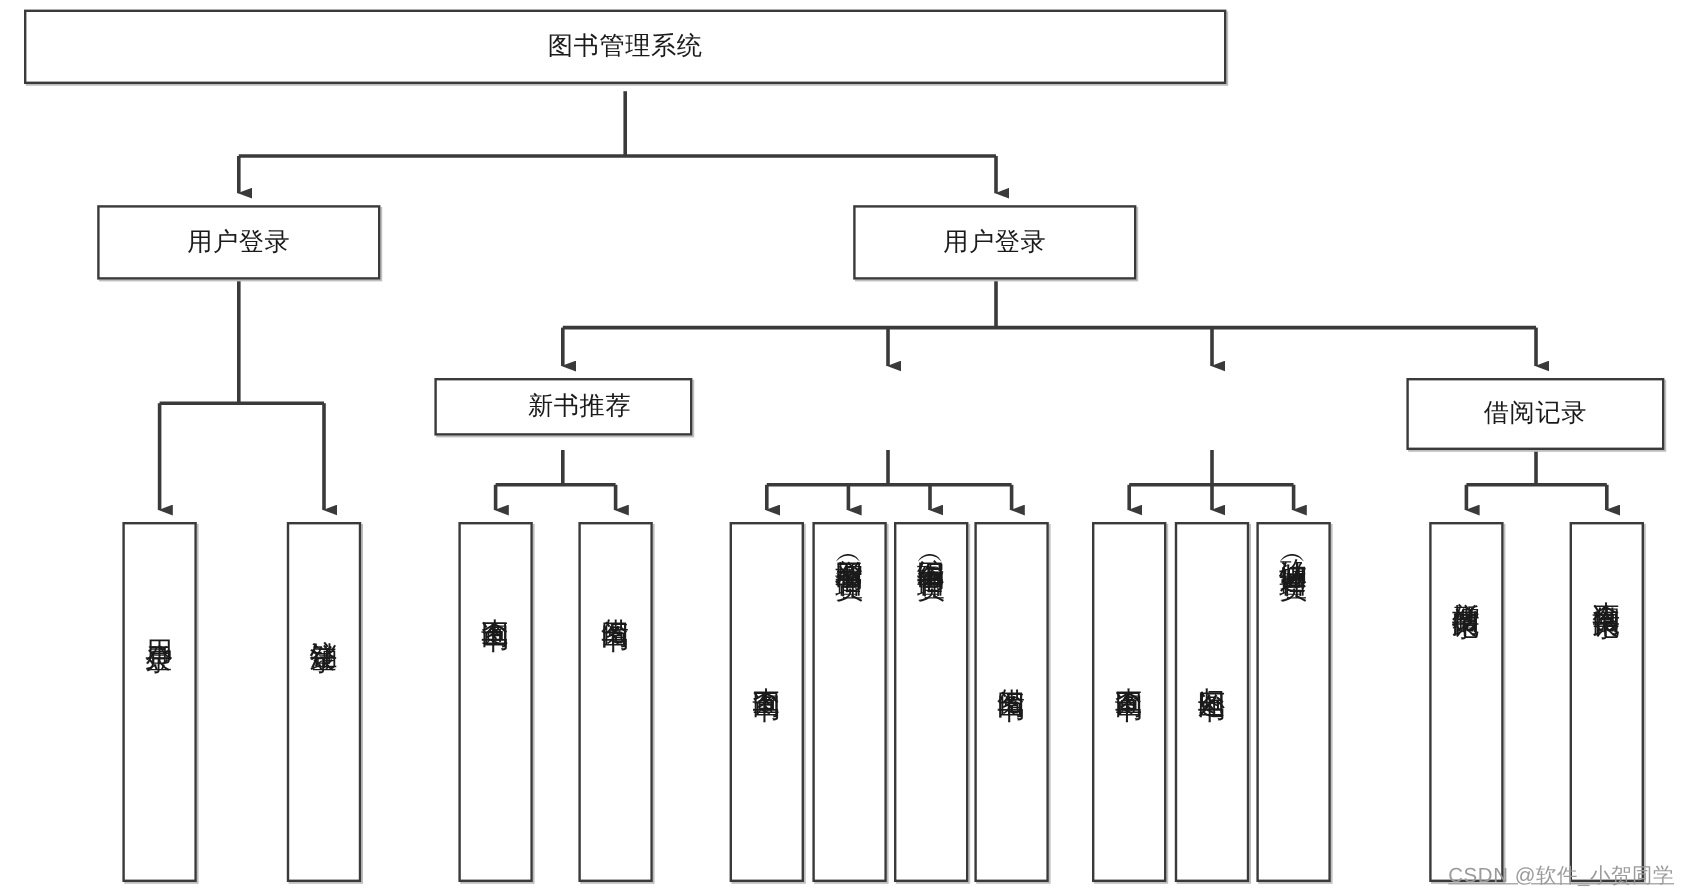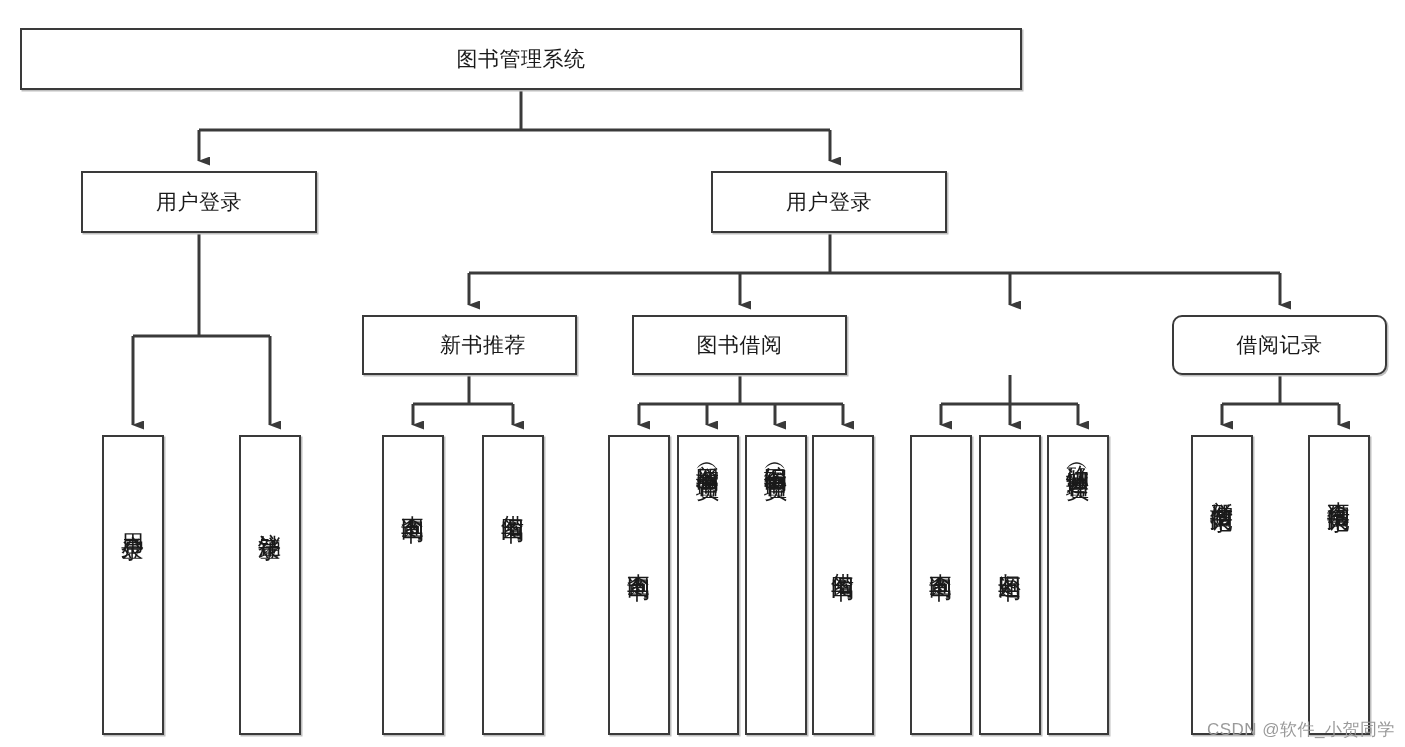--- a/index.html
+++ b/index.html
@@ -65,20 +65,21 @@
 
   #watermark {
     position: absolute;
     right: 10px;
     bottom: 6px;
     font-size: 17px;
     color: #9a9a9a;
     letter-spacing: 0.5px;
     white-space: nowrap;
     font-family: "Liberation Sans", "DejaVu Sans", sans-serif;
+    text-decoration: underline;
   }
 </style>
 </head>
 <body>
 
 <div id="diagram-root">
 
   <svg id="edge-layer" width="1405" height="747" viewBox="0 0 1405 747">
     <defs>
       <marker id="arrowhead" markerWidth="10" markerHeight="12" refX="4.5" refY="11" orient="auto" markerUnits="userSpaceOnUse">
@@ -122,42 +123,39 @@
       <path d="M1010,404 L1010,425" marker-end="url(#arrowhead)"></path>
       <path d="M1078,404 L1078,425" marker-end="url(#arrowhead)"></path>
 
       <path d="M1280,375 L1280,404"></path>
       <path d="M1222,404 L1339,404"></path>
       <path d="M1222,404 L1222,425" marker-end="url(#arrowhead)"></path>
       <path d="M1339,404 L1339,425" marker-end="url(#arrowhead)"></path>
     </g>
   </svg>
 
-  <div class="node node-h" style="left:20px; top:28px; width:1002px; height:62px;">
+  <div class="node node-h" style="left:20px; top:8px; width:1002px; height:62px;">
     <span class="node-label">图书管理系统</span>
   </div>
 
   <div class="node node-h" style="left:81px; top:171px; width:236px; height:62px;">
     <span class="node-label">用户登录</span>
   </div>
 
   <div class="node node-h" style="left:711px; top:171px; width:236px; height:62px;">
     <span class="node-label">用户登录</span>
   </div>
 
-  <div class="node node-h" style="left:362px; top:315px; width:215px; height:60px;padding-left:27px;">
+  <div class="node node-h" style="left:362px; top:315px; width:215px; height:48px;padding-left:27px;">
     <span class="node-label">新书推荐</span>
   </div>
 
-  <div class="node node-h" style="left:632px; top:315px; width:215px; height:60px;">
-    <span class="node-label">图书借阅</span>
-  </div>
-
-
-  <div class="node node-h" style="left:1172px; top:315px; width:215px; height:60px;border-radius:10px;">
+
+
+  <div class="node node-h" style="left:1172px; top:315px; width:215px; height:60px;">
     <span class="node-label">借阅记录</span>
   </div>
 
   <div class="node node-v pad-mid" style="left:102px; top:435px; width:62px; height:300px;">
     <span class="node-label">用户登录</span>
   </div>
 
   <div class="node node-v pad-mid" style="left:239px; top:435px; width:62px; height:300px;">
     <span class="node-label">注销登录</span>
   </div>

